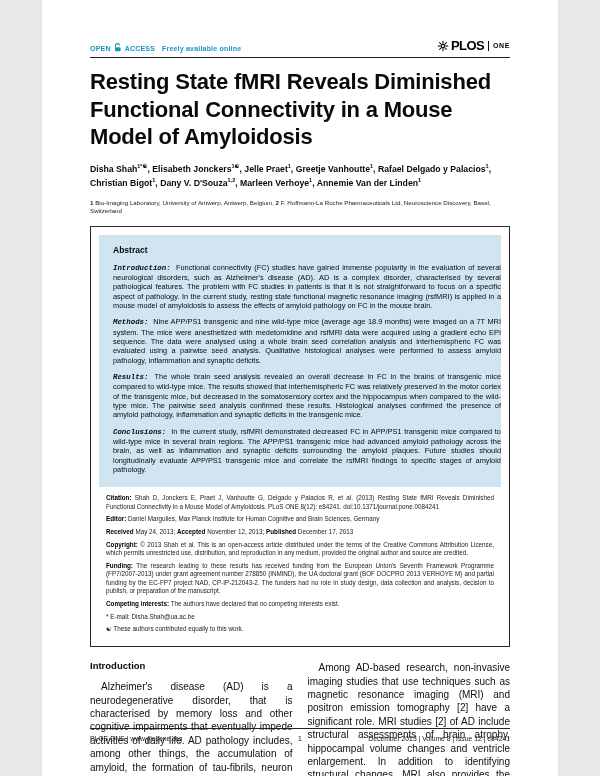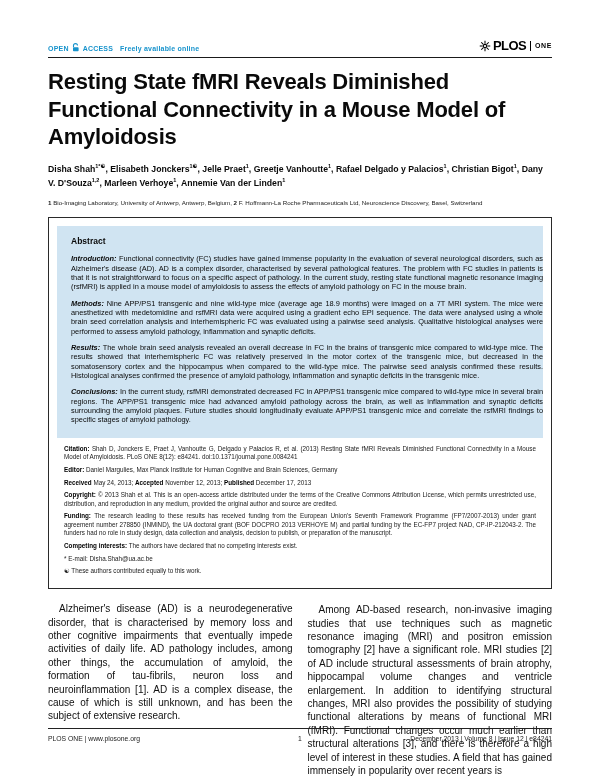--- a/index.html
+++ b/index.html
@@ -1,17 +1,17 @@
 <!DOCTYPE html>
 <html><head>
 <meta charset="utf-8">
 <style>
   html,body{margin:0;padding:0;background:#e8e8e8;}
   .page{
-    width:600px;height:776px;background:#ffffff;position:relative;overflow:hidden;
+    width:516px;height:776px;background:#ffffff;position:relative;overflow:hidden;
     font-family:"Liberation Sans", sans-serif;color:#111;margin:0 auto;
     box-sizing:border-box;padding:38px 48px 0 48px;
   }
   
   .header-row{display:flex;justify-content:space-between;align-items:flex-end;}
   .open-access{display:flex;align-items:center;gap:3px;color:#1793cc;font-weight:bold;font-size:7px;letter-spacing:.2px;}
   .open-access .tagline{margin-left:4px;}
   .plos-logo{display:flex;align-items:center;}
   .plos-gear{margin-right:2px;display:inline-flex;}
   .plos-text{font-size:13px;font-weight:bold;letter-spacing:-0.6px;color:#000;}
@@ -21,21 +21,21 @@
   
   .title{font-size:22px;line-height:1.26;font-weight:bold;color:#0a0a0a;margin:10px 0 0 0;letter-spacing:-0.2px;}
   .authors{margin-top:11px;font-size:8.7px;font-weight:bold;line-height:1.5;color:#0a0a0a;}
   .authors sup{font-size:5.5px;font-weight:bold;}
   .affiliations{margin-top:9px;font-size:6.2px;line-height:1.35;color:#1a1a1a;}
   
   .front-matter{margin-top:10px;border:1.5px solid #2a2a2a;padding:8px;}
   .abstract-box{background:#d0e4f2;padding:10px 0 6px 14px;}
   .abstract-heading{font-size:8.5px;font-weight:bold;margin:0 0 8px 0;color:#0a0a0a;}
   .abs-p{font-size:7.4px;line-height:1.26;text-align:justify;margin:0 0 7px 0;color:#0a0a0a;}
-  .abs-label{font-style:italic;font-weight:bold;}
+  .abs-label{font-style:italic;font-weight:bold;font-family:Liberation Mono, monospace;}
   .notes{padding:7px 7px 0 7px;}
   .note{font-size:6.3px;line-height:1.32;margin:0 0 4.5px 0;text-align:justify;color:#1a1a1a;}
   .note b{color:#000;}
   
   .body-columns{display:flex;gap:15px;margin-top:13px;}
   .col{flex:1;min-width:0;}
   .section-heading{font-size:9.5px;font-weight:bold;margin:0 0 9px 0;color:#0a0a0a;}
   .body-p{font-size:10px;line-height:1.34;text-align:justify;text-indent:11px;margin:0;color:#0f0f0f;}
   .col-right .body-p{margin-top:1px;}
   
@@ -106,20 +106,21 @@
         <p class="note"><b>Copyright: </b>© 2013 Shah et al. This is an open-access article distributed under the terms of the Creative Commons Attribution License, which permits unrestricted use, distribution, and reproduction in any medium, provided the original author and source are credited.</p>
         <p class="note"><b>Funding: </b>The research leading to these results has received funding from the European Union's Seventh Framework Programme (FP7/2007-2013) under grant agreement number 278850 (INMiND), the UA doctoral grant (BOF DOCPRO 2013 VERHOYE M) and partial funding by the EC-FP7 project NAD, CP-IP-212043-2. The funders had no role in study design, data collection and analysis, decision to publish, or preparation of the manuscript.</p>
         <p class="note"><b>Competing interests: </b>The authors have declared that no competing interests exist.</p>
         <p class="note">* E-mail: Disha.Shah@ua.ac.be</p>
         <p class="note">☯ These authors contributed equally to this work.</p>
       </div>
   </div>
 
   <div class="body-columns">
     <div class="col col-left">
+      <h2 class="section-heading">Introduction</h2>
       <p class="body-p">Alzheimer's disease (AD) is a neurodegenerative disorder, that is characterised by memory loss and other cognitive impairments that eventually impede activities of daily life. AD pathology includes, among other things, the accumulation of amyloid, the formation of tau-fibrils, neuron loss and neuroinflammation [1]. AD is a complex disease, the cause of which is still unknown, and has been the subject of extensive research.</p>
     </div>
     <div class="col col-right">
       <p class="body-p">Among AD-based research, non-invasive imaging studies that use techniques such as magnetic resonance imaging (MRI) and positron emission tomography [2] have a significant role. MRI studies [2] of AD include structural assessments of brain atrophy, hippocampal volume changes and ventricle enlargement. In addition to identifying structural changes, MRI also provides the possibility of studying functional alterations by means of functional MRI (fMRI). Functional changes occur much earlier than structural alterations [3], and there is therefore a high level of interest in these studies. A field that has gained immensely in popularity over recent years is</p>
     </div>
   </div>
 
   <div class="footer">
     <div class="footer-inner">
       <span>PLOS ONE | www.plosone.org</span>

